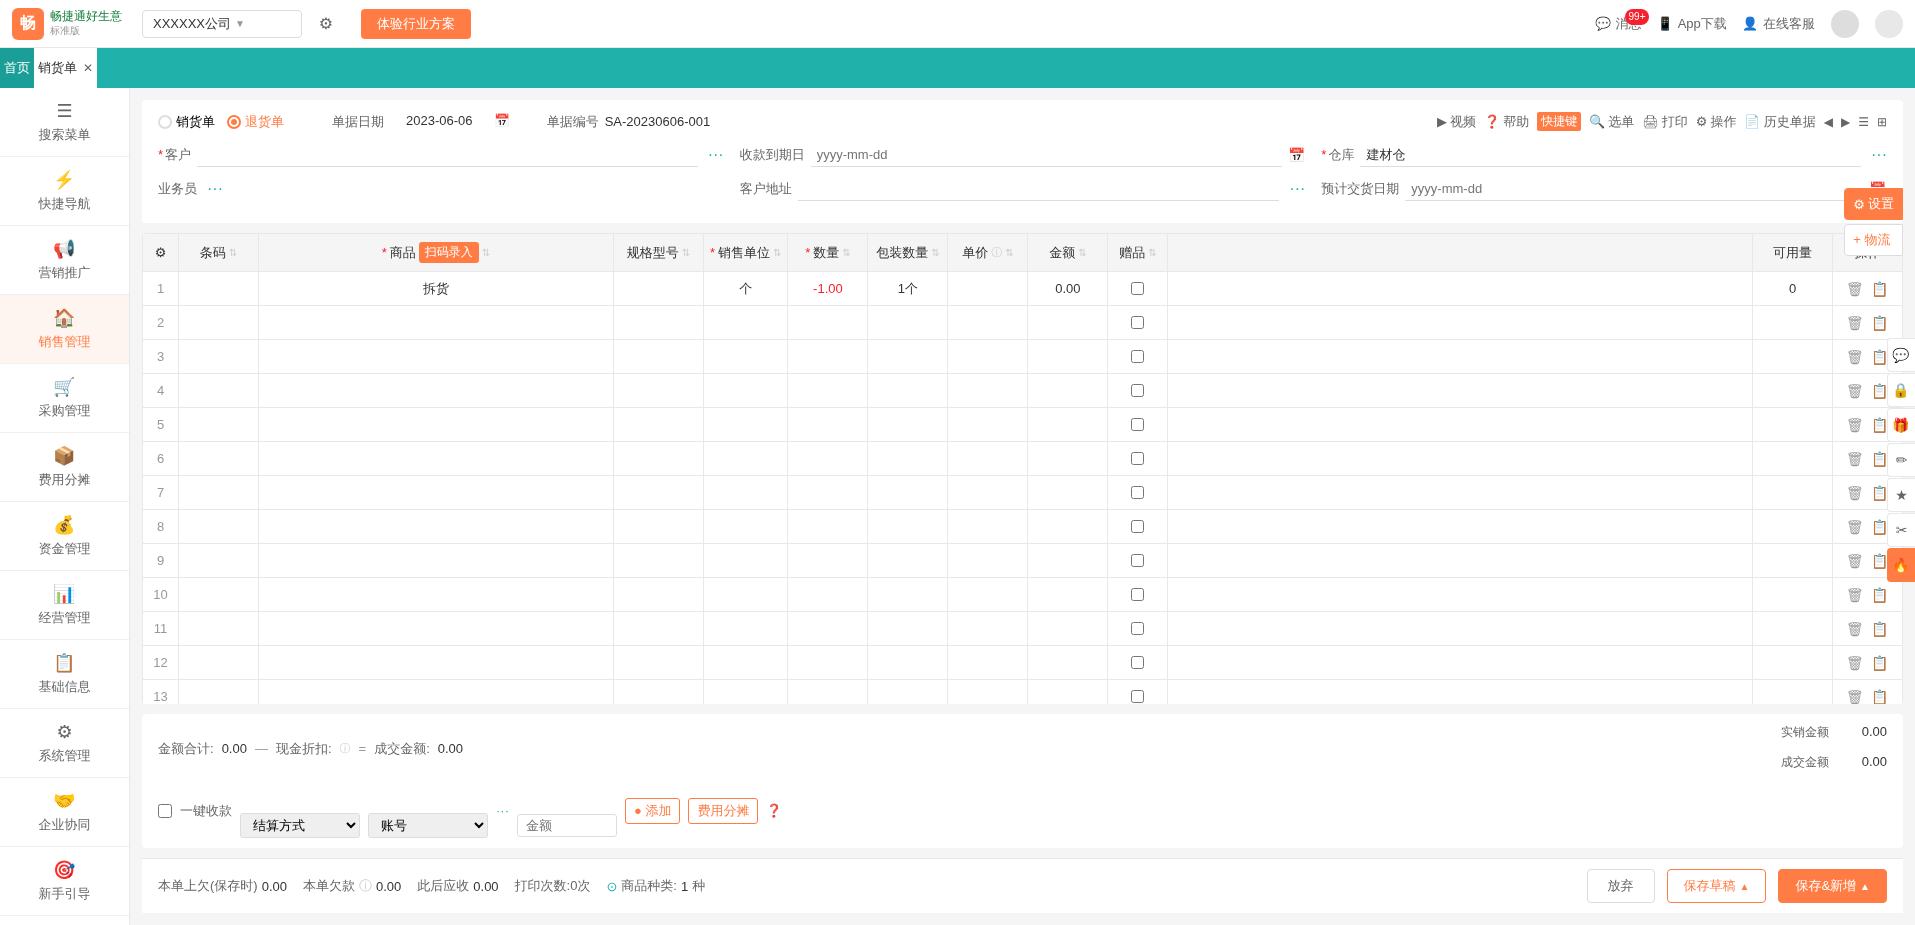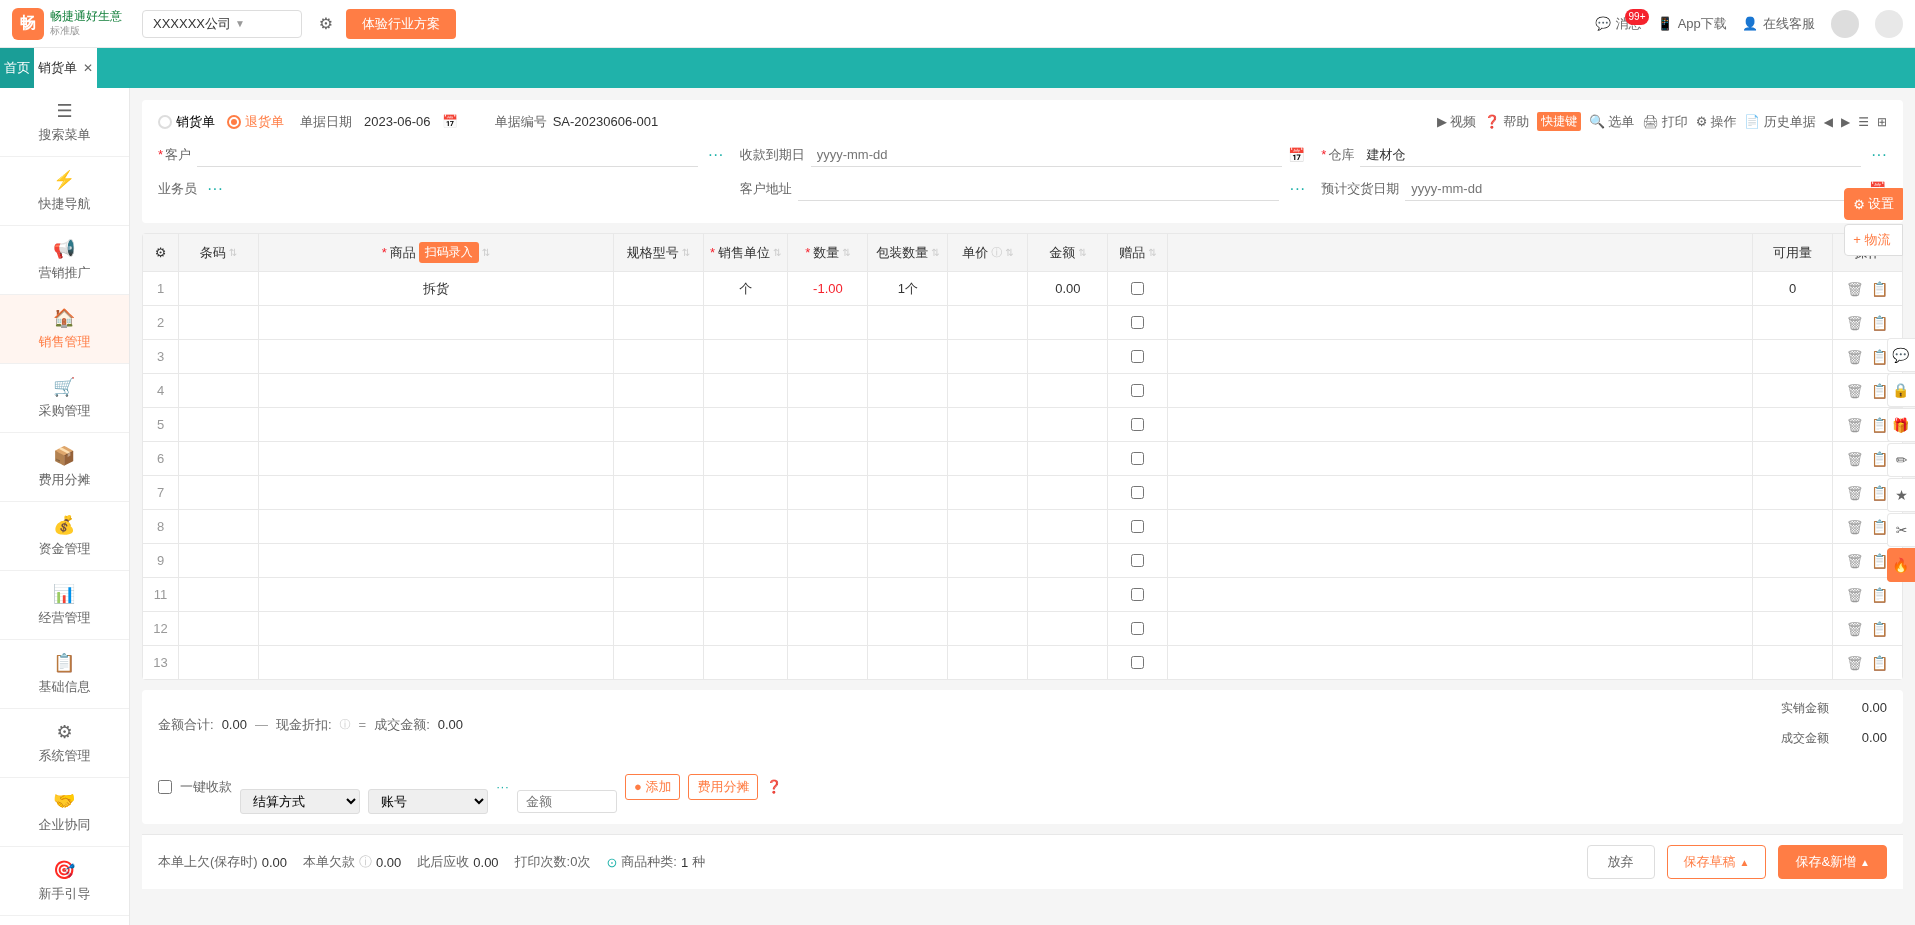--- a/index.html
+++ b/index.html
@@ -44,21 +44,21 @@
       cursor: pointer; color: #666; font-size: 16px; margin-left: 8px;
     }
     .trial-btn {
       background: #ff7d45;
       color: #fff;
       border: none;
       border-radius: 4px;
       padding: 6px 16px;
       cursor: pointer;
       font-size: 13px;
-      margin-left: 4px;
+      margin-left: 19px;
     }
     .top-right {
       margin-left: auto;
       display: flex;
       align-items: center;
       gap: 16px;
     }
     .top-right-item {
       display: flex; align-items: center; gap: 4px;
       cursor: pointer; color: #666; font-size: 12px;
@@ -159,21 +159,21 @@
     .radio-item { display: flex; align-items: center; gap: 4px; cursor: pointer; }
     .radio-circle {
       width: 14px; height: 14px; border-radius: 50%;
       border: 2px solid #ddd; display: flex; align-items: center; justify-content: center;
     }
     .radio-circle.selected { border-color: #ff7d45; }
     .radio-circle.selected::after {
       content: ''; width: 6px; height: 6px;
       border-radius: 50%; background: #ff7d45;
     }
-    .date-field { display: flex; align-items: center; gap: 12px; }
+    .date-field { display: flex; gap: 22px; margin-left: 32px; }
     .date-label { color: #666; }
     .date-value { color: #333; font-weight: 500; }
     .calendar-icon { color: #20b2aa; cursor: pointer; }
     .doc-number { display: flex; align-items: center; gap: 6px; margin-left: 20px; }
     .form-actions-right {
       margin-left: auto;
       display: flex; align-items: center; gap: 8px;
     }
     .action-link { color: #666; font-size: 12px; cursor: pointer; display: flex; align-items: center; gap: 3px; }
 
@@ -849,20 +849,42 @@
                 </div>
               </td>
       <td style="min-width:200px;"></td>
       <td></td>
       <td>
         <span class="op-icon">🗑</span>
         <span class="op-icon">📋</span>
       </td>
     </tr>
             <tr>
+      <td><span class="row-num">10</span></td>
+      <td></td>
+      <td></td>
+      <td></td>
+      <td></td>
+      <td><span class=""></span></td>
+      <td></td>
+      <td></td>
+      <td></td>
+      <td>
+                <div class="checkbox-cell">
+                  <input type="checkbox" style="">
+                </div>
+              </td>
+      <td style="min-width:200px;"></td>
+      <td></td>
+      <td>
+        <span class="op-icon">🗑</span>
+        <span class="op-icon">📋</span>
+      </td>
+    </tr>
+            <tr>
       <td><span class="row-num">11</span></td>
       <td></td>
       <td></td>
       <td></td>
       <td></td>
       <td><span class=""></span></td>
       <td></td>
       <td></td>
       <td></td>
       <td>

